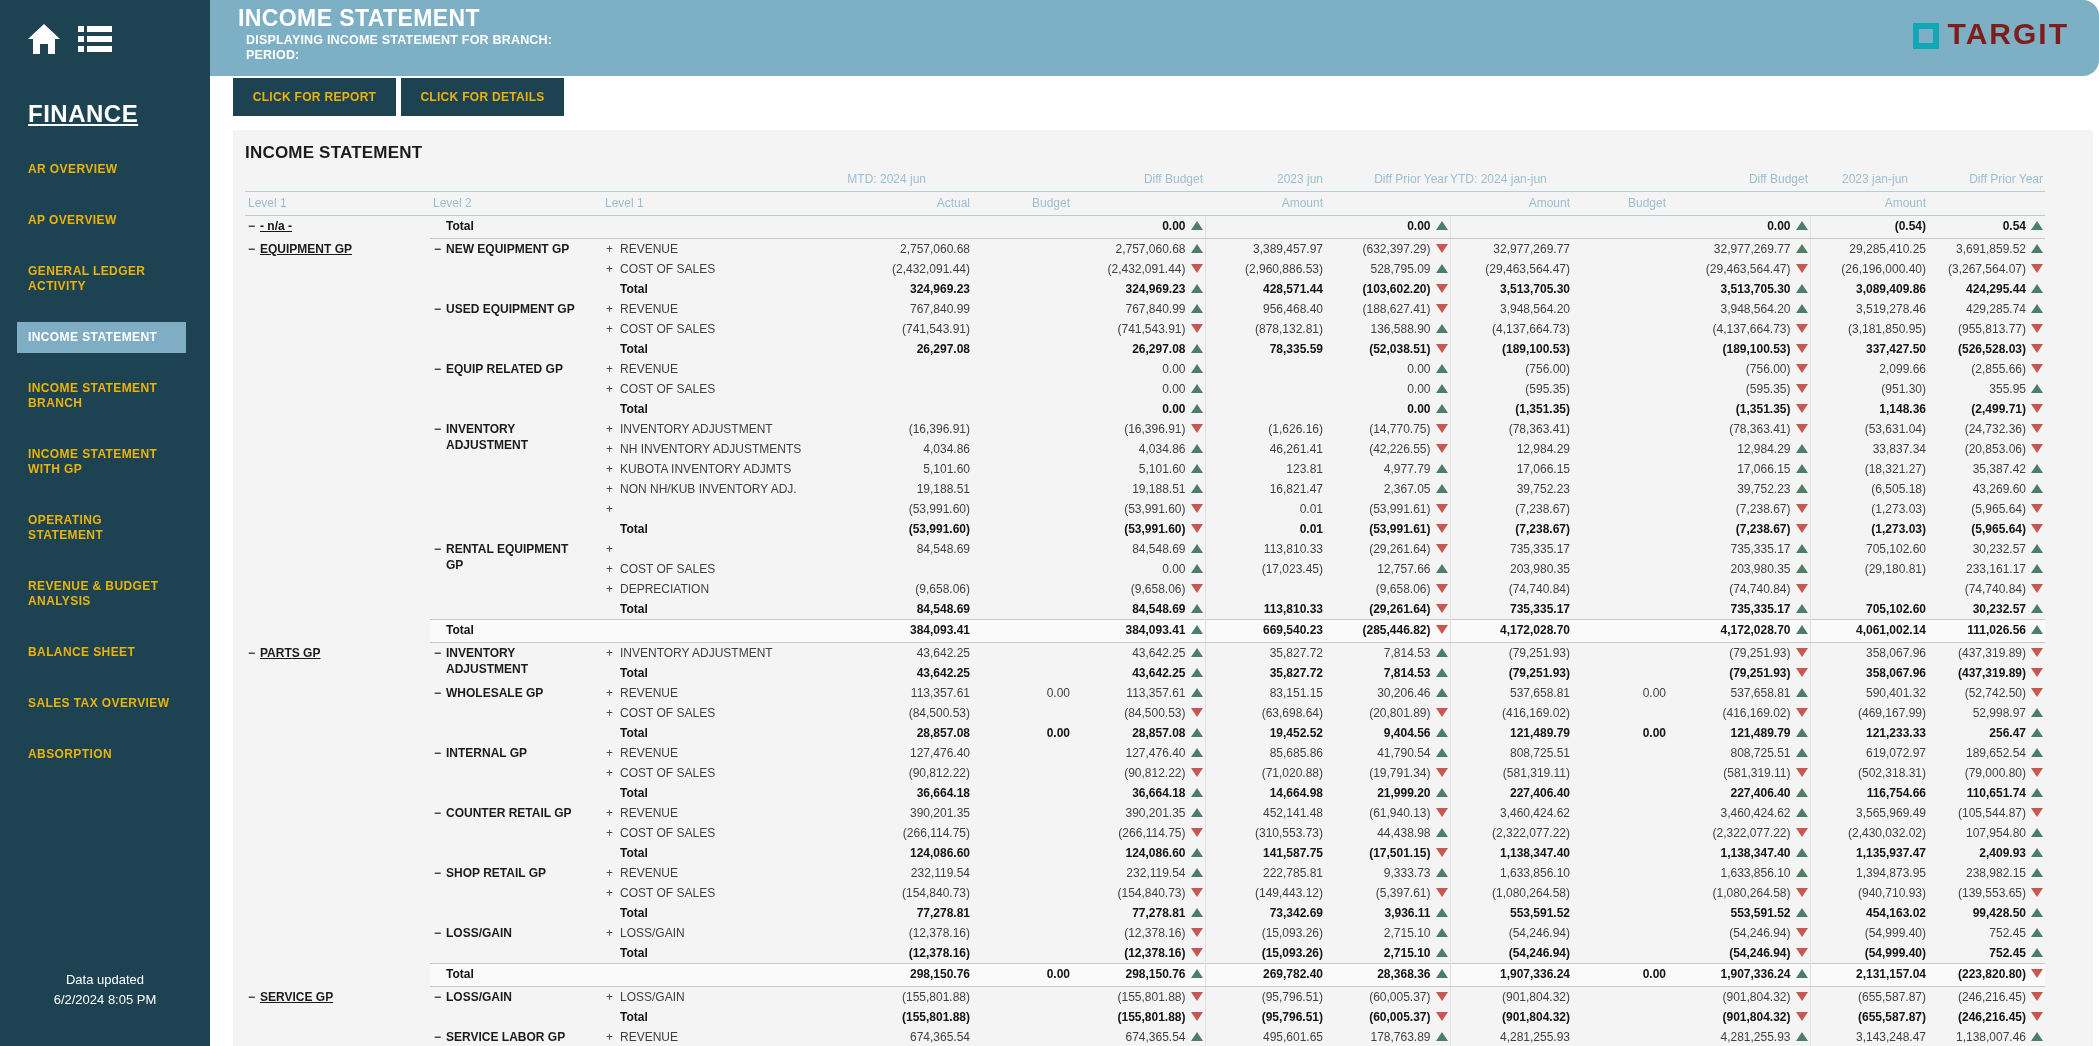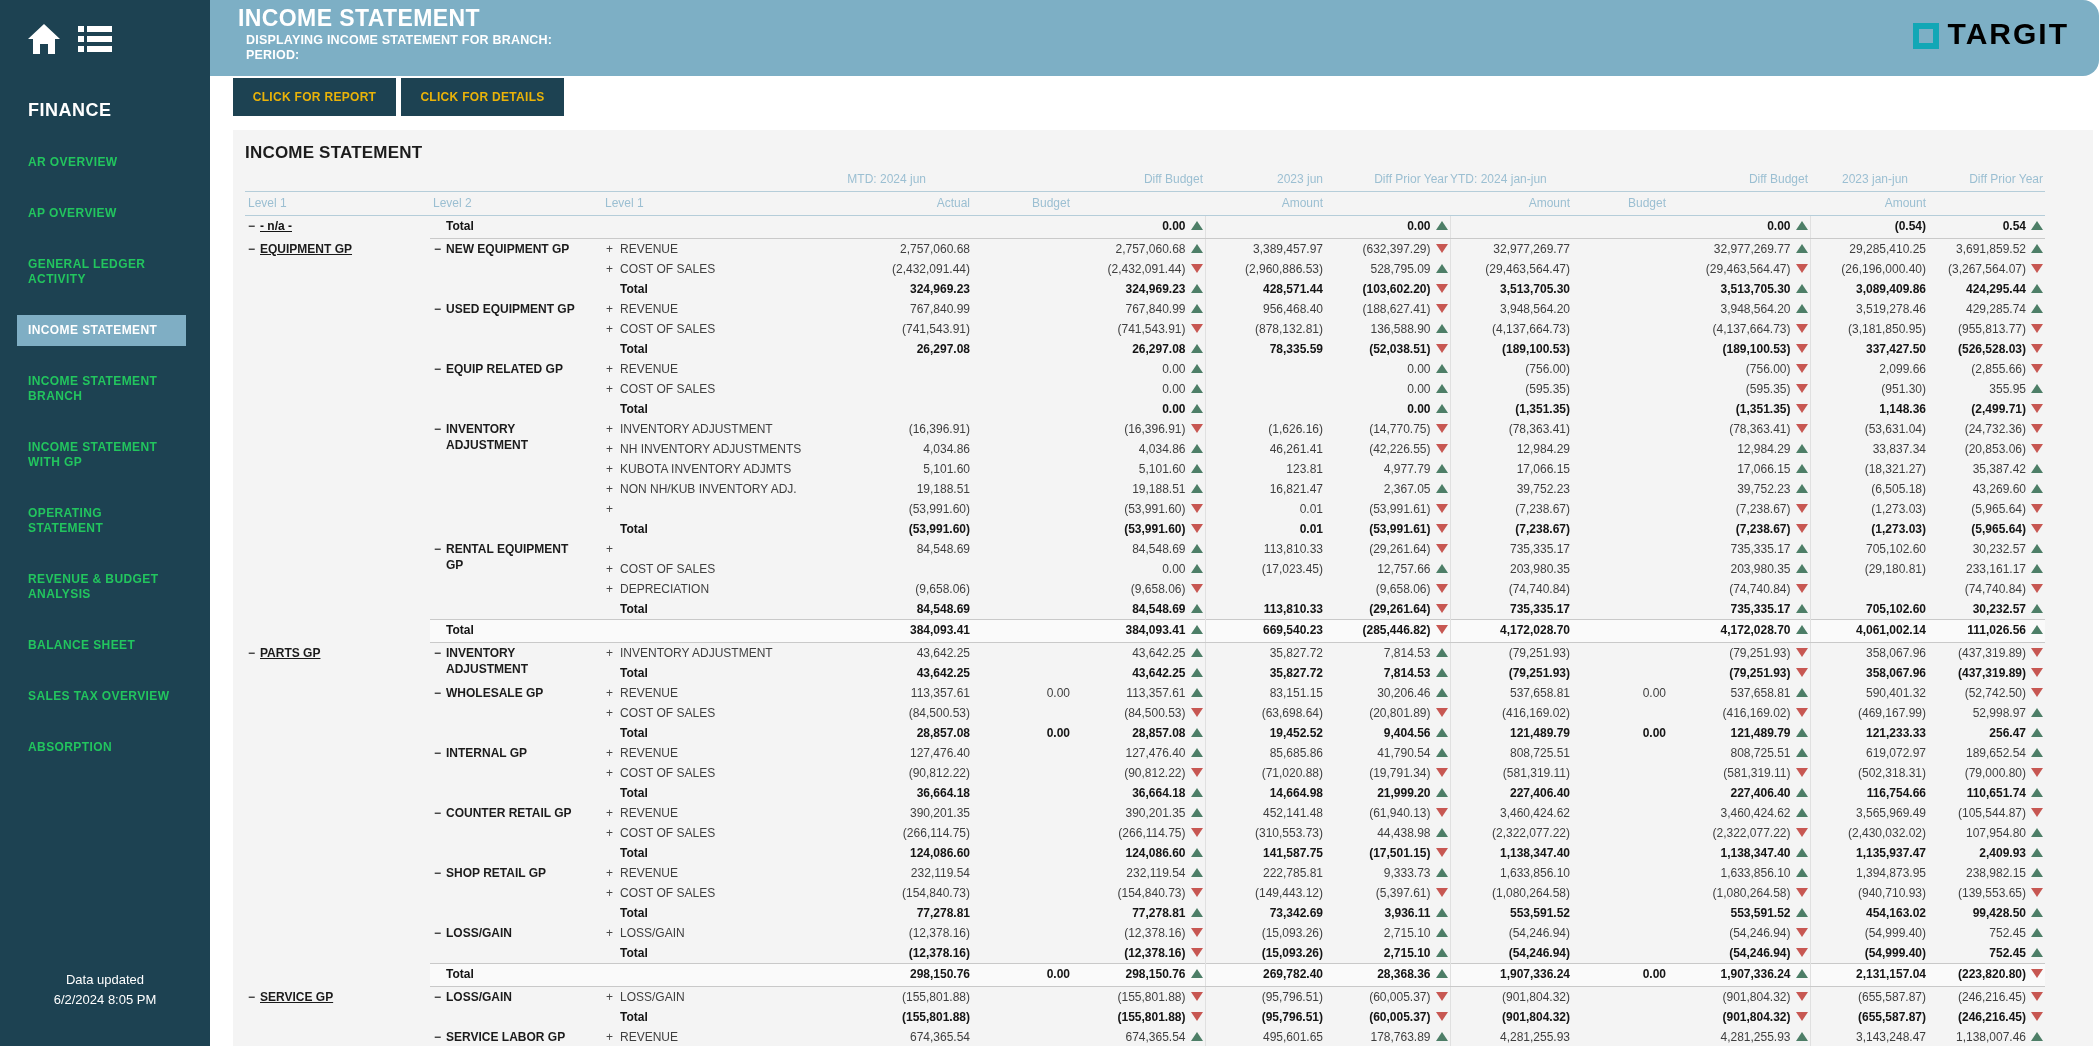--- a/index.html
+++ b/index.html
@@ -3,36 +3,36 @@
 <meta charset="utf-8">
 <style>
   html,body{margin:0;padding:0;}
   body{width:2099px;height:1046px;position:relative;overflow:hidden;background:#ffffff;
        font-family:"Liberation Sans",sans-serif;-webkit-font-smoothing:antialiased;}
 
   
   .sidebar{position:absolute;left:0;top:0;width:210px;height:1046px;background:#1d4252;color:#fff;}
   .side-icons{display:flex;gap:16px;padding:22px 0 0 26px;align-items:center;}
   .side-icons svg{display:block;}
-  .side-title{margin:44px 0 0 28px;font-size:18px;font-weight:700;letter-spacing:0.5px;}
+  .side-title{margin:44px 0 0 28px;font-size:24px;font-weight:700;letter-spacing:0.5px;text-decoration:underline;}
   .nav{list-style:none;margin:26px 0 0 0;padding:0;}
   .nav li{margin:0 16px 20px 17px;padding:8px 8px 8px 11px;font-size:12px;font-weight:700;
-          letter-spacing:0.4px;line-height:15px;color:#22c55e;cursor:pointer;max-width:150px;}
+          letter-spacing:0.4px;line-height:15px;color:#eab308;cursor:pointer;max-width:150px;}
   .nav li.active{background:#7faec4;color:#ffffff;}
   .data-updated{position:absolute;left:0;bottom:36px;width:210px;text-align:center;
                 font-size:13px;line-height:20px;color:#ffffff;}
 
   
   .banner{position:absolute;left:210px;top:0;width:1889px;height:76px;background:#7dafc5;
           border-radius:0 16px 16px 0;color:#fff;}
   .banner-title{margin:5px 0 1px 28px;font-size:23px;font-weight:700;letter-spacing:0.4px;}
   .banner-sub{margin:0 0 0 28px;font-size:12.5px;font-weight:700;line-height:15px;letter-spacing:0.2px;padding-left:8px;}
   .logo{position:absolute;right:30px;top:16px;display:flex;align-items:flex-start;gap:9px;}
   .logo-square{width:14px;height:14px;border:6px solid #12a7b6;margin-top:7px;}
-  .logo-text{font-size:30px;font-weight:800;letter-spacing:2px;color:#000000;line-height:36px;}
+  .logo-text{font-size:30px;font-weight:800;letter-spacing:2px;color:#7f1d1d;line-height:36px;}
 
   
   .btn-row{position:absolute;left:233px;top:78px;display:flex;gap:5px;}
   .btn{background:#1d4252;color:#eab308;font-size:12px;font-weight:700;letter-spacing:0.3px;
        width:163px;height:38px;display:flex;align-items:center;justify-content:center;cursor:pointer;}
 
   
   .panel{position:absolute;left:233px;top:130px;width:1860px;height:916px;background:#f4f4f4;overflow:hidden;}
   .panel-title{margin:13px 0 0 12px;font-size:17px;font-weight:700;color:#1c1c1c;letter-spacing:0.2px;}
 

